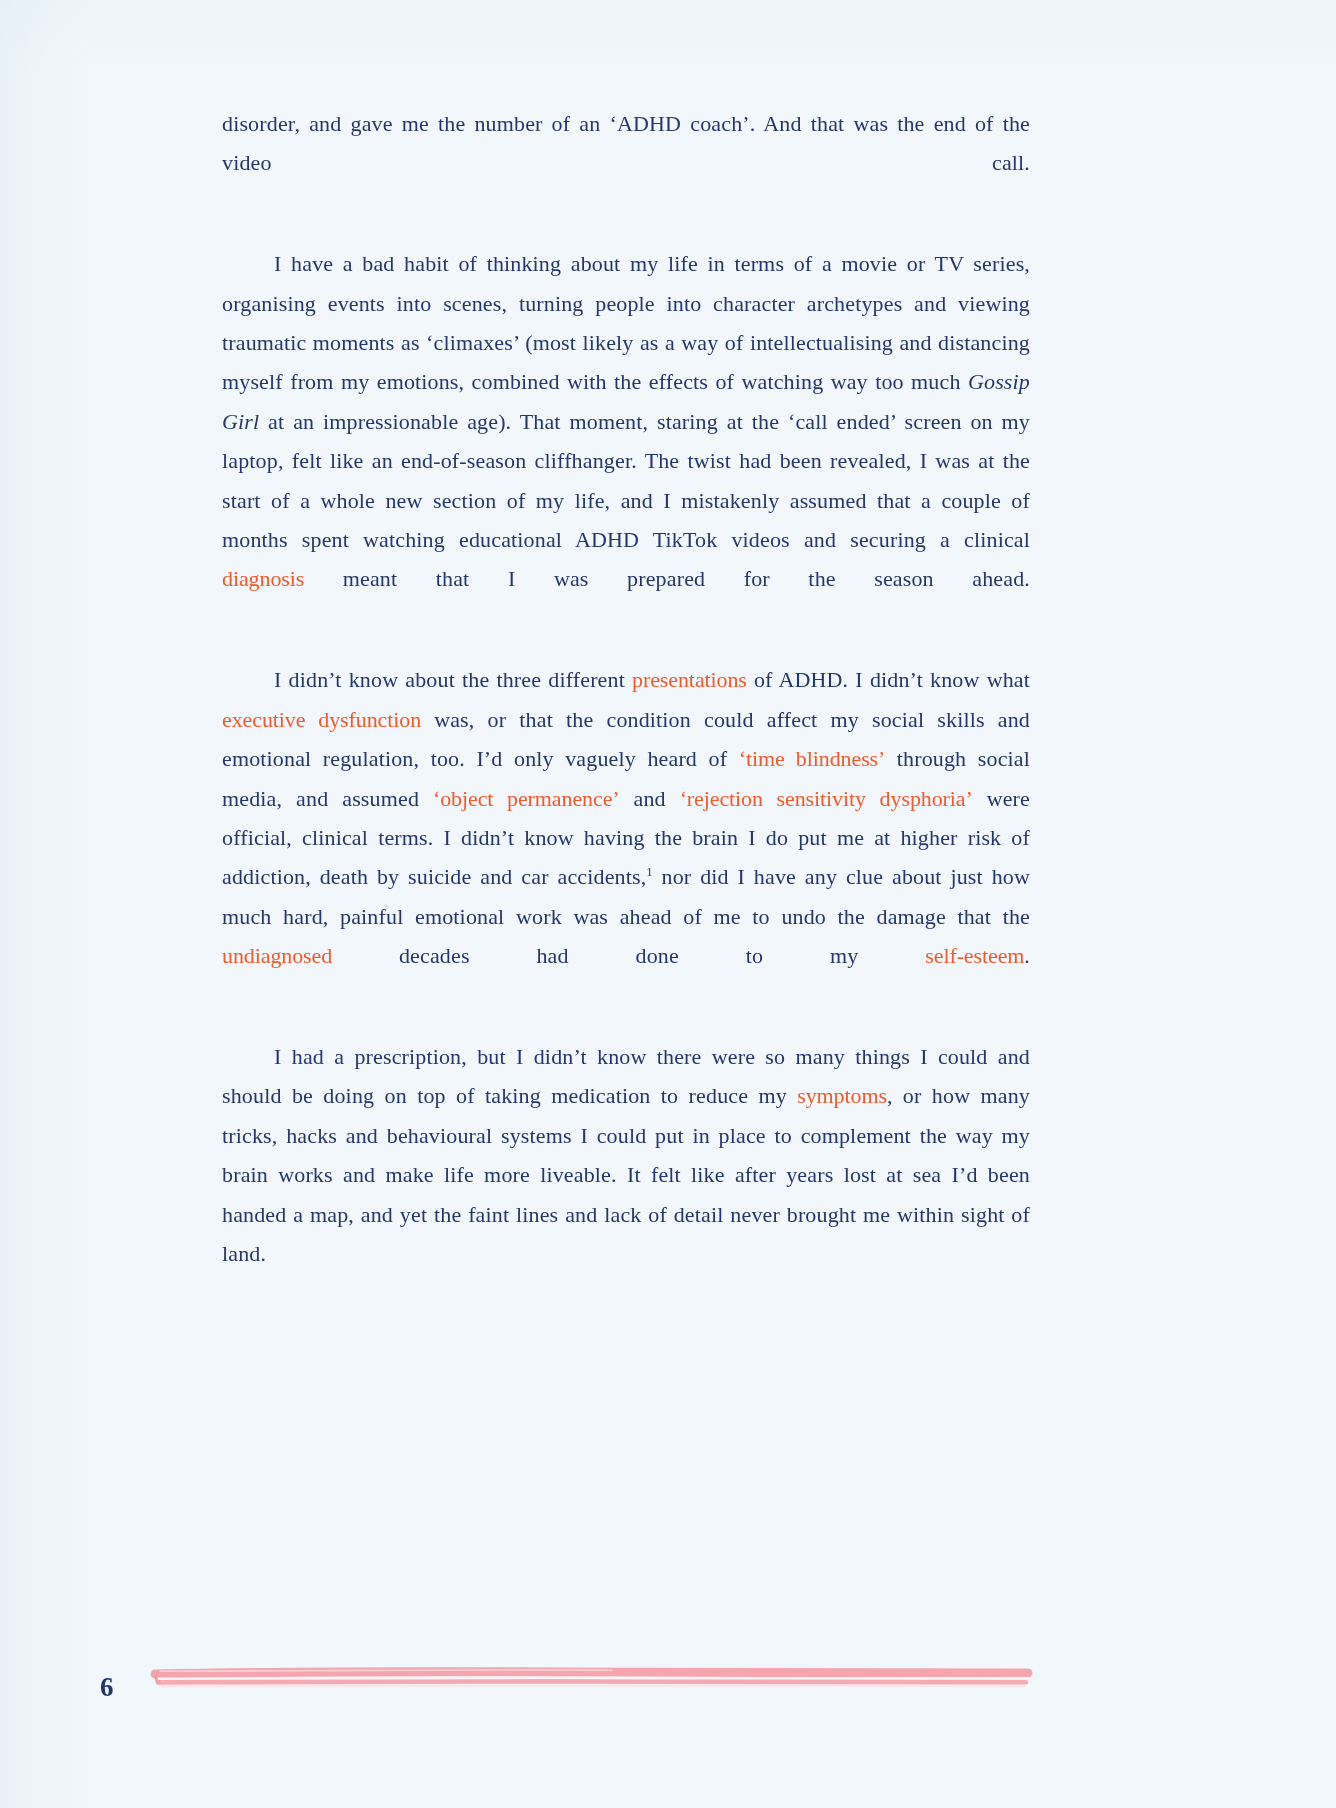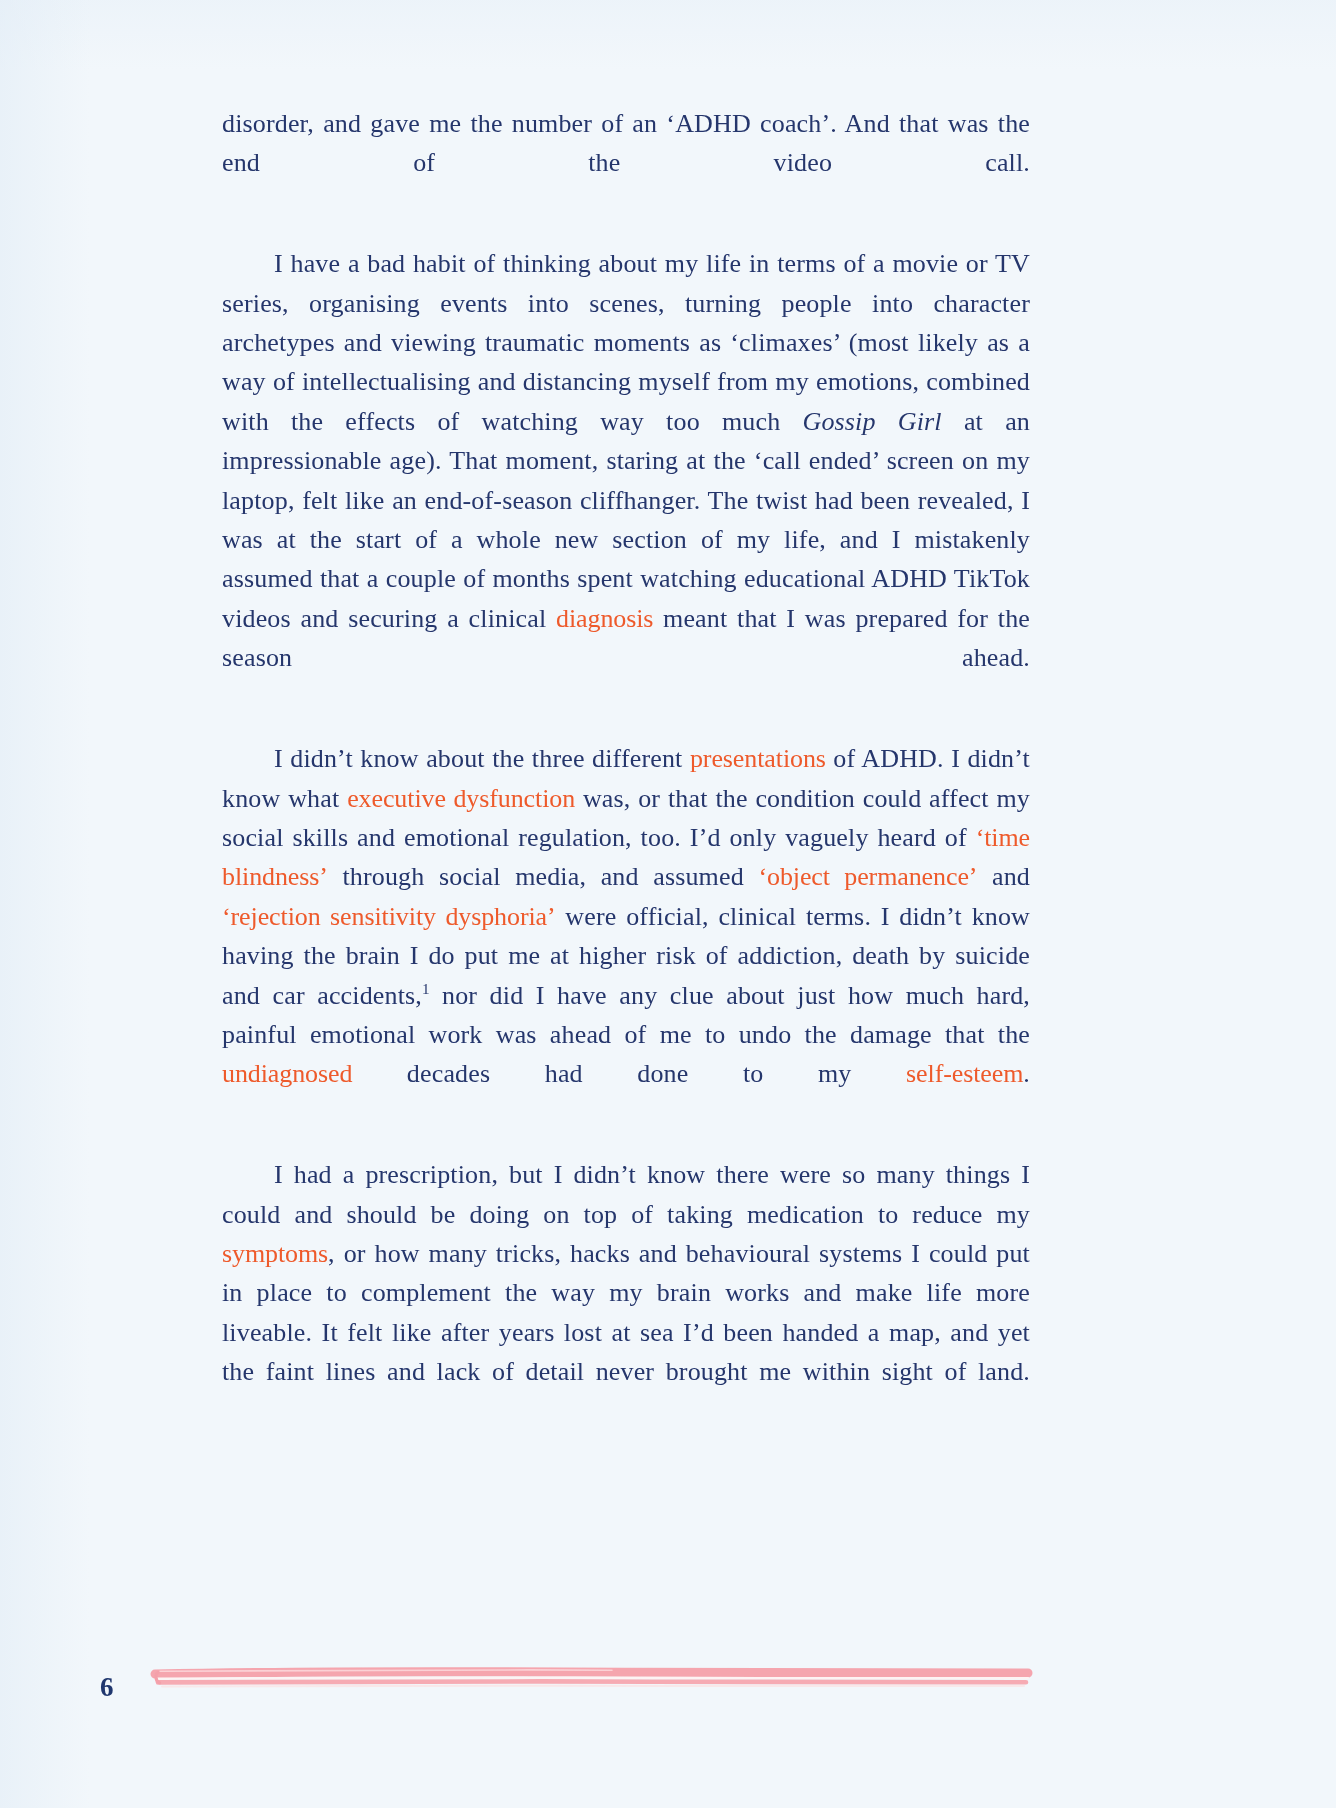--- a/index.html
+++ b/index.html
@@ -36,21 +36,21 @@
   .textblock {
     position: absolute;
     left: 222px;
     top: 104px;
     width: 808px;
   }
 
   p.para {
     margin: 0 0 0 0;
     color: #25366c;
-    font-size: 26px;
+    font-size: 22px;
     line-height: 39.4px;
     text-align: justify;
     text-justify: inter-word;
     letter-spacing: 0.15px;
     word-spacing: 0.4px;
     -webkit-font-smoothing: antialiased;
   }
 
   p.para + p.para {
     margin-top: 22px;

